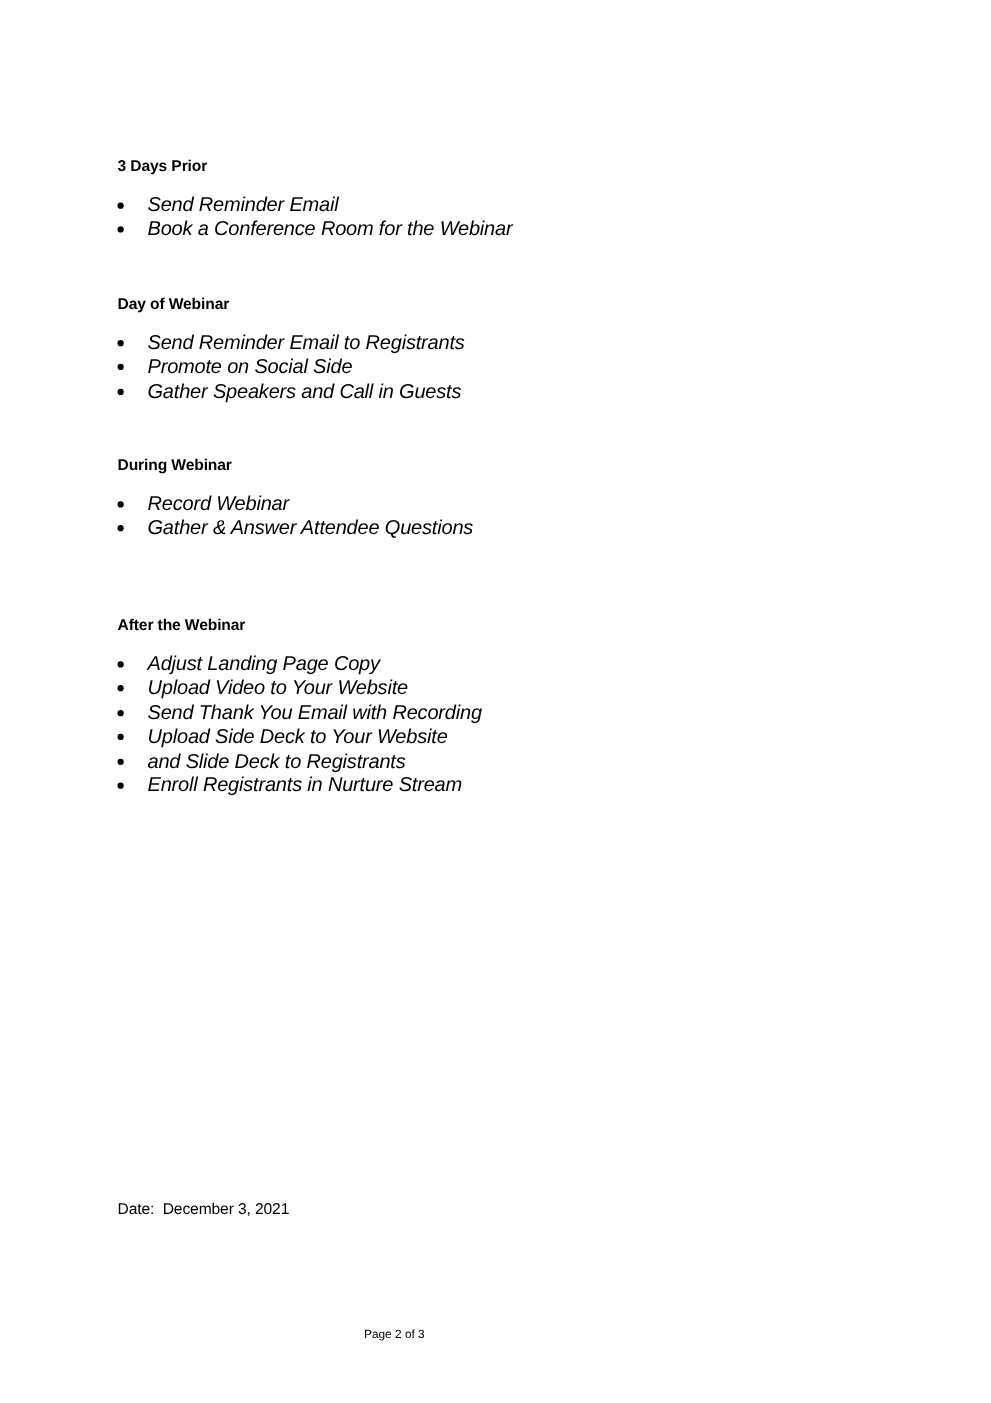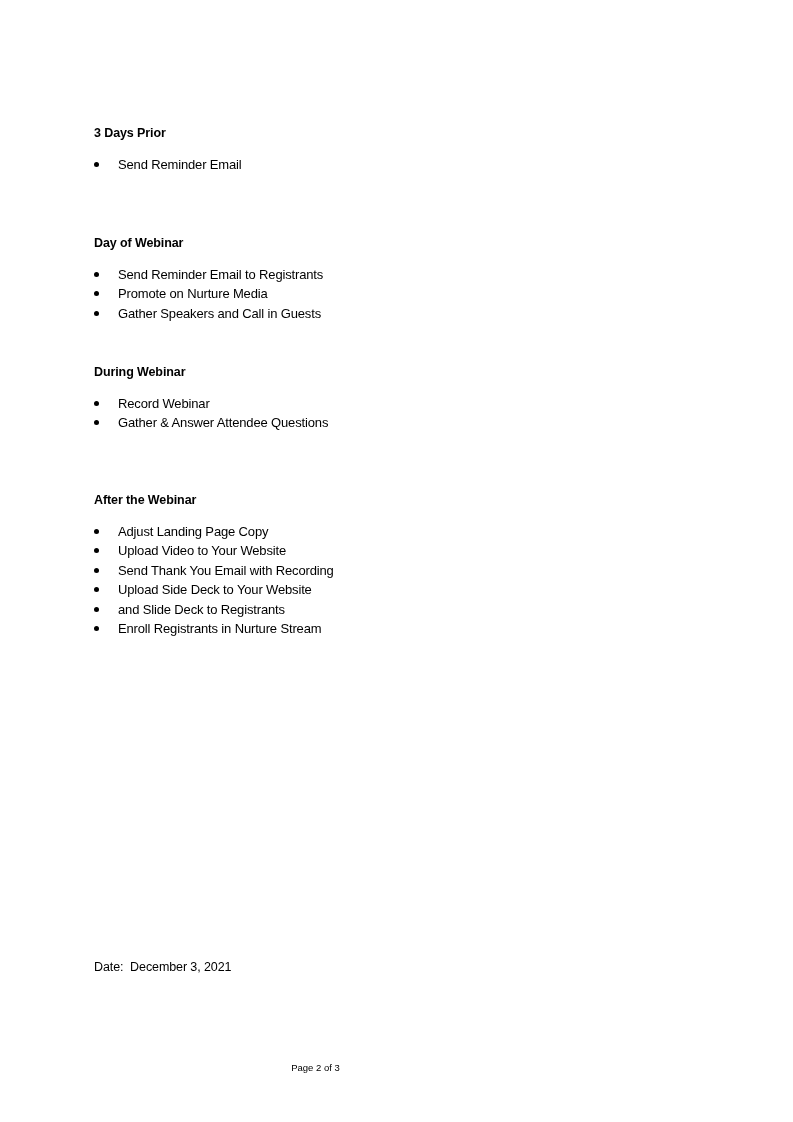--- a/index.html
+++ b/index.html
@@ -34,26 +34,27 @@
       margin: 0;
       letter-spacing: -0.1px;
     }
     .bullet-list {
       list-style: none;
       margin: 14px 0 0 0;
       padding: 0;
     }
     .bullet-item {
       position: relative;
-      font-size: 13px;
+      font-size: 16px;
       line-height: 19.4px;
       height: 19.4px;
       padding-left: 24px;
       white-space: nowrap;
       letter-spacing: -0.15px;
+      font-style: italic;
     }
     .bullet-dot {
       position: absolute;
       left: 0;
       top: 7px;
       width: 5px;
       height: 5px;
       border-radius: 50%;
       background: #000000;
     }
@@ -78,28 +79,29 @@
   </style>
 </head>
 <body>
 
 <div class="page">
 
   <div class="section" style="top:125px;">
     <h3 class="section-heading">3 Days Prior</h3>
     <ul class="bullet-list">
       <li class="bullet-item"><span class="bullet-dot"></span><span>Send Reminder Email</span></li>
+      <li class="bullet-item"><span class="bullet-dot"></span><span>Book a Conference Room for the Webinar</span></li>
     </ul>
   </div>
 
   <div class="section" style="top:235px;">
     <h3 class="section-heading">Day of Webinar</h3>
     <ul class="bullet-list">
       <li class="bullet-item"><span class="bullet-dot"></span><span>Send Reminder Email to Registrants</span></li>
-      <li class="bullet-item"><span class="bullet-dot"></span><span>Promote on Nurture Media</span></li>
+      <li class="bullet-item"><span class="bullet-dot"></span><span>Promote on Social Side</span></li>
       <li class="bullet-item"><span class="bullet-dot"></span><span>Gather Speakers and Call in Guests</span></li>
     </ul>
   </div>
 
   <div class="section" style="top:364px;">
     <h3 class="section-heading">During Webinar</h3>
     <ul class="bullet-list">
       <li class="bullet-item"><span class="bullet-dot"></span><span>Record Webinar</span></li>
       <li class="bullet-item"><span class="bullet-dot"></span><span>Gather &amp; Answer Attendee Questions</span></li>
     </ul>

